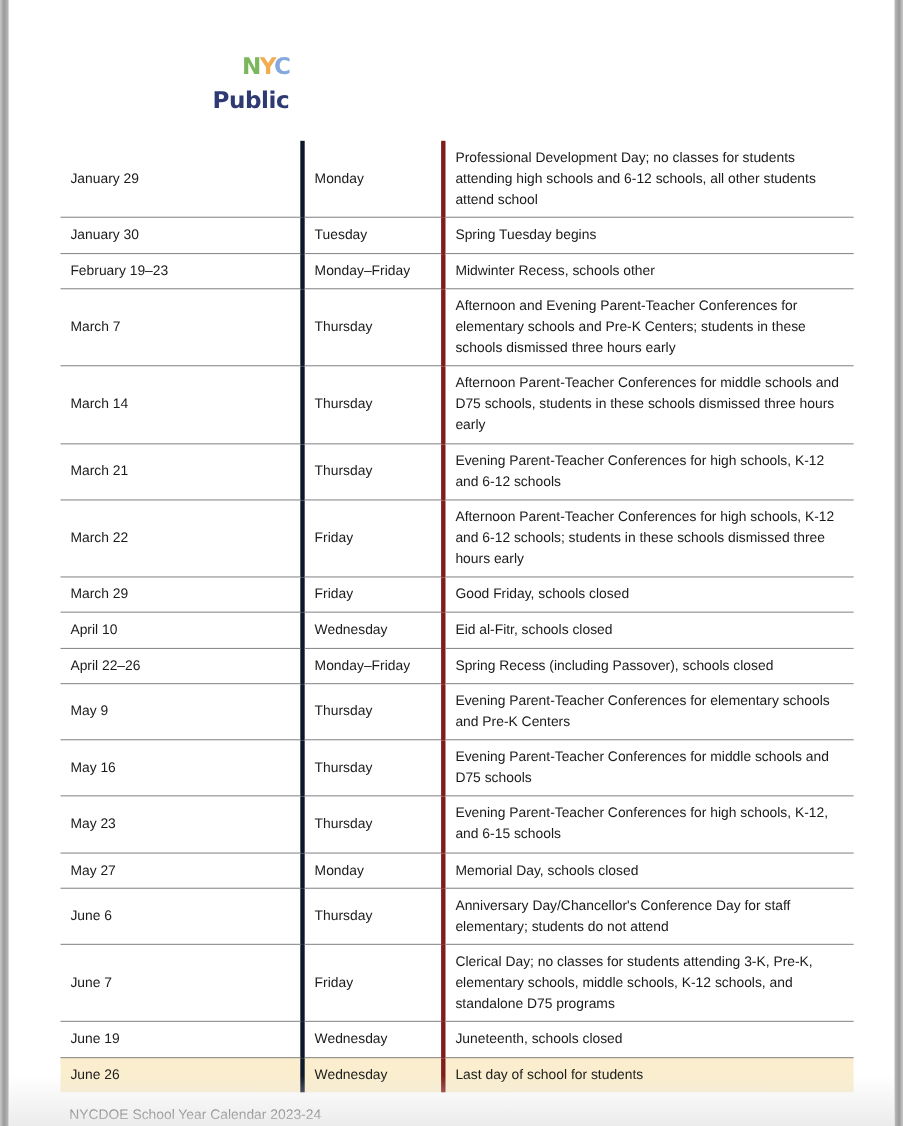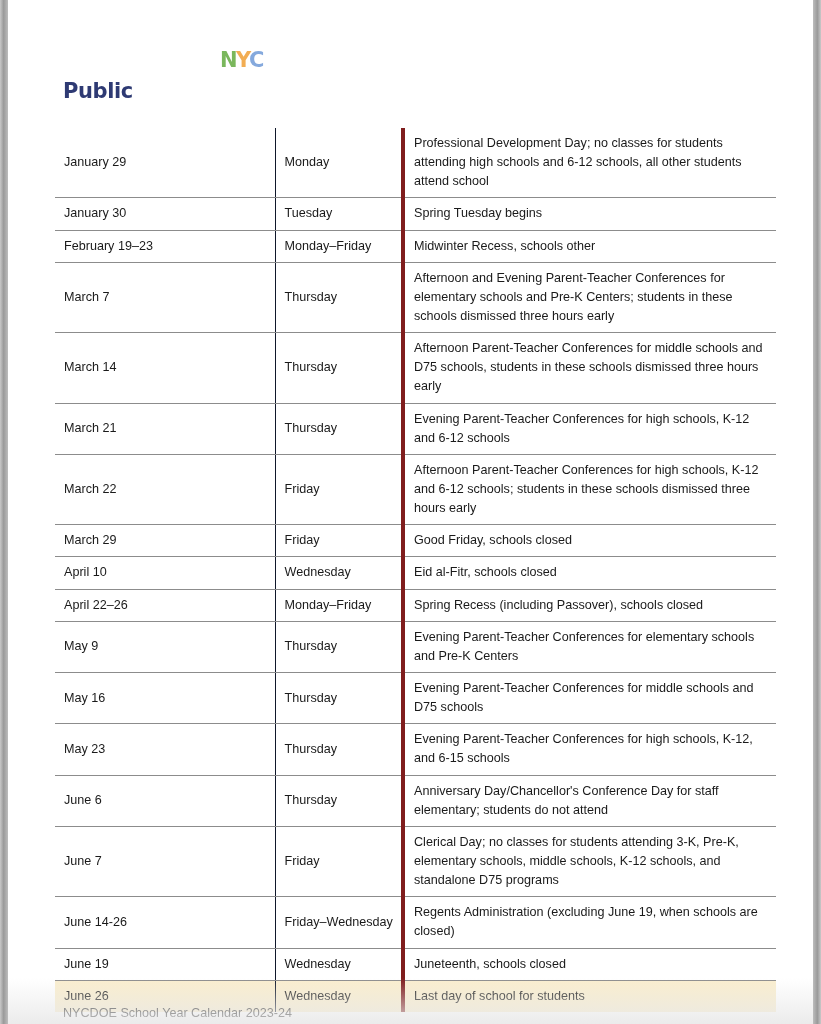--- a/index.html
+++ b/index.html
@@ -64,20 +64,21 @@
   .logo-nyc .ltr-n { color: #7ab75c; }
   .logo-nyc .ltr-y { color: #f2ad53; }
   .logo-nyc .ltr-c { color: #85a9dd; }
   .logo-word {
     font-family: "DejaVu Sans", sans-serif;
     font-weight: 700;
     font-size: 21px;
     line-height: 22px;
     letter-spacing: -0.4px;
     color: #2e3a73;
+    text-align: right;
   }
   .logo-word.first { margin-top: 3px; }
 
   
   .cal-table {
     position: absolute;
     left: 47px;
     top: 128px;
     width: 721px;
     border-collapse: collapse;
@@ -88,21 +89,21 @@
   .cal-table td {
     border-bottom: 1px solid #8c8c8c;
     padding: 6px 8px 6px 9px;
     vertical-align: middle;
     line-height: 1.52;
   }
   .cal-table tr.highlight td {
     background: #faeece;
     border-bottom: none;
   }
-  .col-date   { width: 220px; border-right: 1px solid #0f172a; }
+  .col-date   { width: 220px; border-right: 4px solid #0f172a; }
   .col-day    { width: 128px; border-right: 4px solid #7f1d1d; }
   .col-desc   { width: 373px; margin-left: 37px; }
 
   
   .footer {
     position: absolute;
     left: 55px;
     top: 1006px;
     font-size: 12.6px;
     color: #1a1a1a;
@@ -190,33 +191,33 @@
           <td class="col-date">May 16</td>
           <td class="col-day">Thursday</td>
           <td class="col-desc">Evening Parent-Teacher Conferences for middle schools and D75 schools</td>
         </tr>
         <tr>
           <td class="col-date">May 23</td>
           <td class="col-day">Thursday</td>
           <td class="col-desc">Evening Parent-Teacher Conferences for high schools, K-12, and 6-15 schools</td>
         </tr>
         <tr>
+          <td class="col-date">May 27</td>
+          <td class="col-day">Monday</td>
+          <td class="col-desc">Memorial Day, schools closed</td>
+        </tr>
+        <tr>
           <td class="col-date">June 6</td>
           <td class="col-day">Thursday</td>
           <td class="col-desc">Anniversary Day/Chancellor's Conference Day for staff elementary; students do not attend</td>
         </tr>
         <tr>
           <td class="col-date">June 7</td>
           <td class="col-day">Friday</td>
           <td class="col-desc">Clerical Day; no classes for students attending 3-K, Pre-K, elementary schools, middle schools, K-12 schools, and standalone D75 programs</td>
-        </tr>
-        <tr>
-          <td class="col-date">June 14-26</td>
-          <td class="col-day">Friday–Wednesday</td>
-          <td class="col-desc">Regents Administration (excluding June 19, when schools are closed)</td>
         </tr>
         <tr>
           <td class="col-date">June 19</td>
           <td class="col-day">Wednesday</td>
           <td class="col-desc">Juneteenth, schools closed</td>
         </tr>
         <tr class="highlight">
           <td class="col-date">June 26</td>
           <td class="col-day">Wednesday</td>
           <td class="col-desc">Last day of school for students</td>

